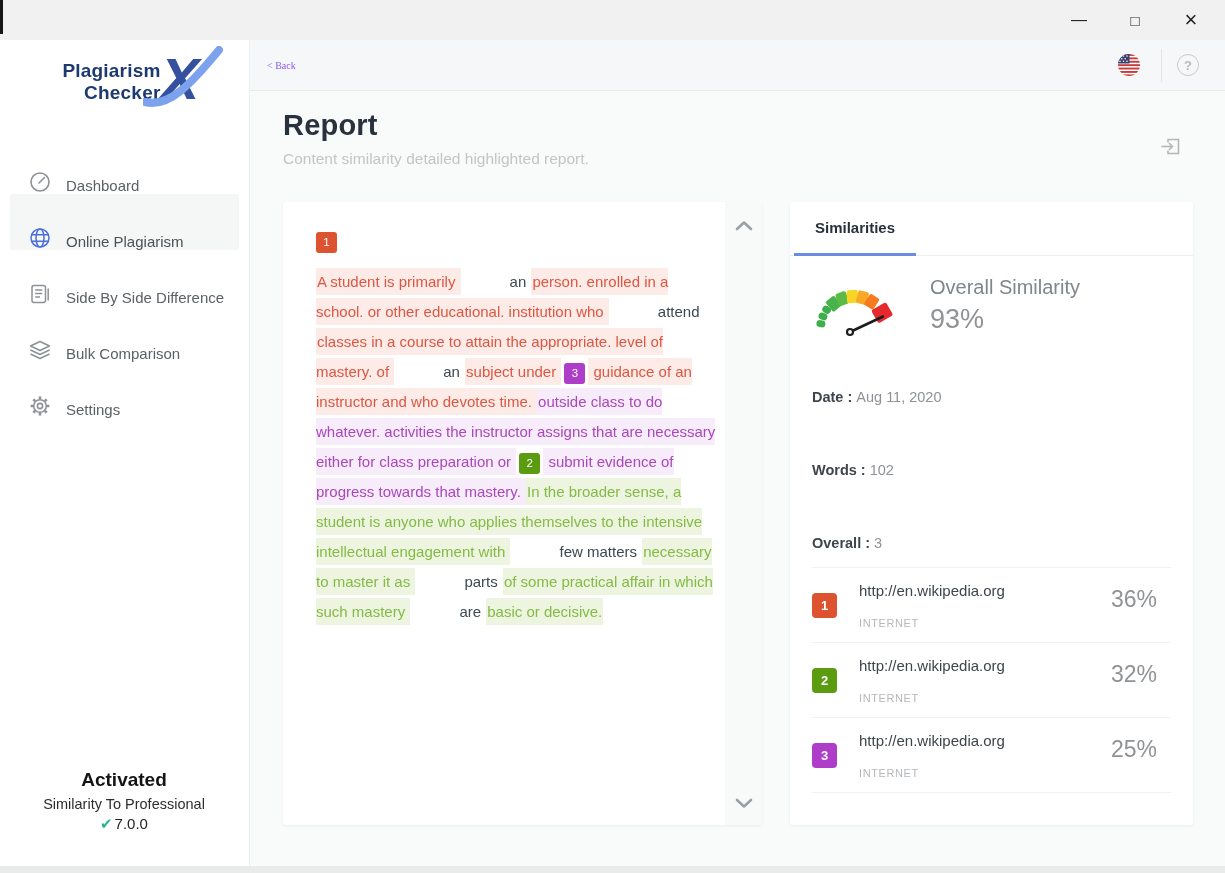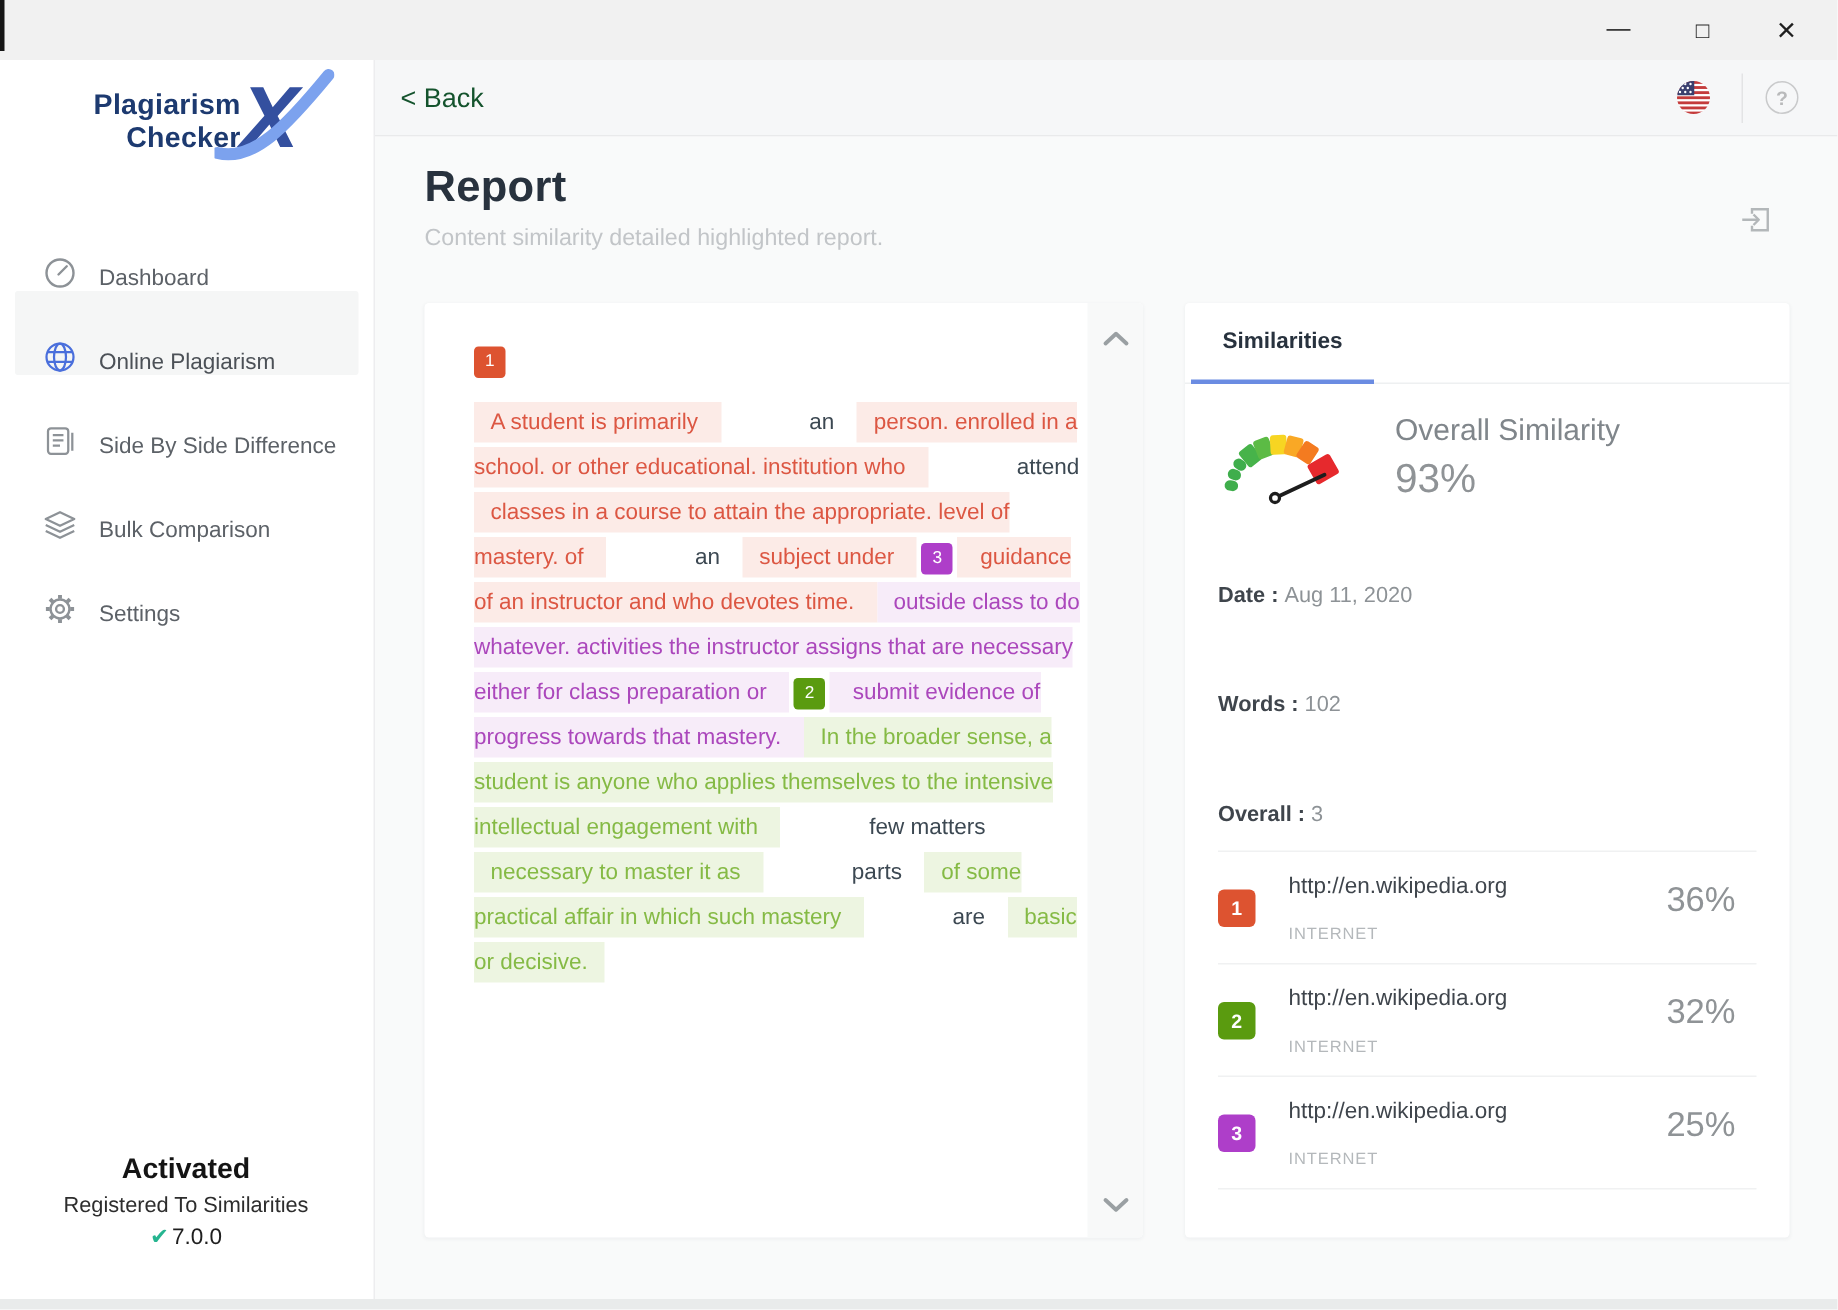--- a/index.html
+++ b/index.html
@@ -36,42 +36,42 @@
   .nav-item.active .nav-label { color:#4c5157; }
   .activation { position:absolute; left:0; right:1px; bottom:34px; text-align:center; }
   .act-status { font-size:19px; font-weight:700; color:#141414; }
   .act-reg { font-size:14.5px; color:#2d2d2d; margin-top:5px; }
   .act-ver { font-size:15px; color:#1f1f1f; margin-top:3px; }
   .act-check { color:#26b590; font-size:15px; margin-right:2px; }
   
   #topstrip { position:absolute; left:250px; top:40px; width:975px; height:51px; background:#f6f7f8;
               border-bottom:1px solid #e9eaeb; }
   .back-link { position:absolute; left:17px; top:0; height:50px; display:flex; align-items:center;
-               color:#14532d; font-size:18px; cursor:pointer; }
+               color:#8b5cf6; font-size:10px; cursor:pointer;font-family:Liberation Serif, serif; }
   .flag-btn { position:absolute; right:84px; top:13px; width:24px; height:24px; cursor:pointer; }
   .topstrip-divider { position:absolute; right:63px; top:9px; width:1px; height:33px; background:#e3e4e5; }
   .help-btn { position:absolute; right:26px; top:14px; width:22px; height:22px; border:1.6px solid #c9cacb;
               border-radius:50%; color:#b9babb; font-size:13px; font-weight:700; display:flex;
               align-items:center; justify-content:center; cursor:pointer; }
   
   #main { position:absolute; left:250px; top:91px; width:975px; height:775px; background:#f9fafa; }
   .page-title { position:absolute; left:33px; top:18px; font-size:29px; font-weight:600; color:#28323e;
                 letter-spacing:.2px; }
   .page-subtitle { position:absolute; left:33px; top:59px; font-size:15.5px; color:#c2c5c8; }
   .export-btn { position:absolute; right:43px; top:43px; width:23px; height:23px; cursor:pointer; }
   .panel { position:absolute; top:111px; background:#fff; border-radius:3px;
            box-shadow:0 1px 3px rgba(40,50,60,.06); }
   
   #doc-panel { left:33px; width:479px; height:623px; }
   .doc-gutter { position:absolute; right:0; top:0; bottom:0; width:37px; background:#f8f9f9;
                 border-radius:0 3px 3px 0; }
   .scroll-arrow { position:absolute; left:7px; width:24px; height:24px; cursor:pointer; }
   .scroll-up { top:12px; } .scroll-down { bottom:10px; }
   .doc-text { position:absolute; left:33px; top:24px; width:404px; font-size:15px; line-height:30px; }
-  .seg { padding:5px 11px; }
+  .seg { padding:5px 1px; }
   .seg-r { background:var(--red_bg); color:var(--red_text); }
   .seg-p { background:var(--purple_bg); color:var(--purple_text); }
   .seg-g { background:var(--green_bg); color:var(--green_text); }
   .seg-n { color:var(--plain_text);margin-left:48px; }
   .tbadge { display:inline-flex; width:21px; height:21px; border-radius:3px; color:#fff;
             font-size:11.5px; align-items:center; justify-content:center; vertical-align:middle;
             margin:0 3px; cursor:pointer; }
   .badge-row { margin-bottom:11px; }
   .badge-row .tbadge { margin:0; }
   
@@ -180,21 +180,21 @@
           <circle cx="11" cy="11" r="6.3" stroke-width="1.6" fill="#fff"></circle>
           <circle cx="11" cy="11" r="2.6" stroke-width="1.6"></circle>
         </svg>
       </span>
       <span class="nav-label">Settings</span>
     </div>
   </div>
 
   <div class="activation">
     <div class="act-status">Activated</div>
-    <div class="act-reg">Registered To Similarities</div>
+    <div class="act-reg">Similarity To Professional</div>
     <div class="act-ver">
       <span class="act-check">✔</span><span>7.0.0</span>
     </div>
   </div>
 </div>
 
 <div id="topstrip">
   <div class="back-link">&lt; Back</div>
 
   <svg class="flag-btn" viewBox="0 0 24 24">

